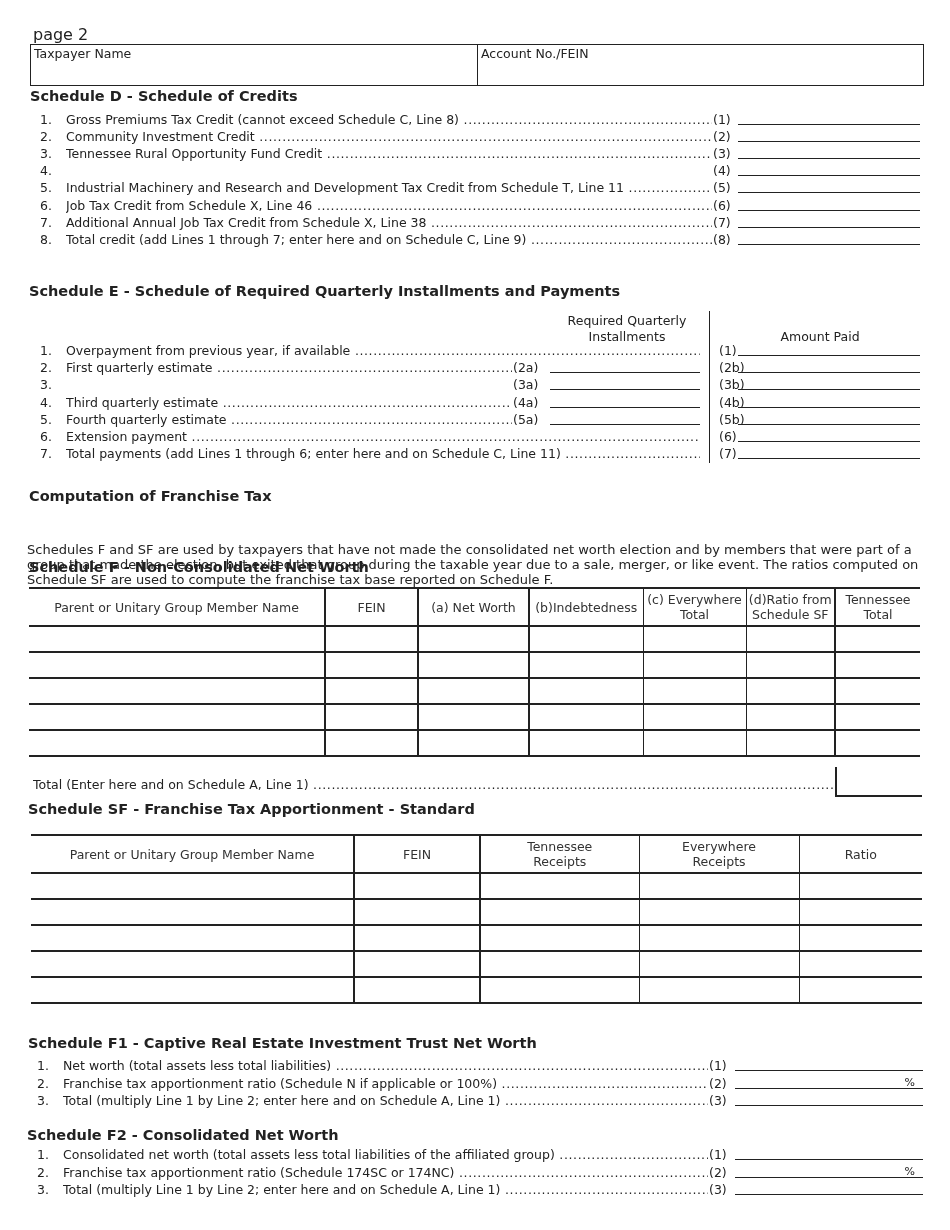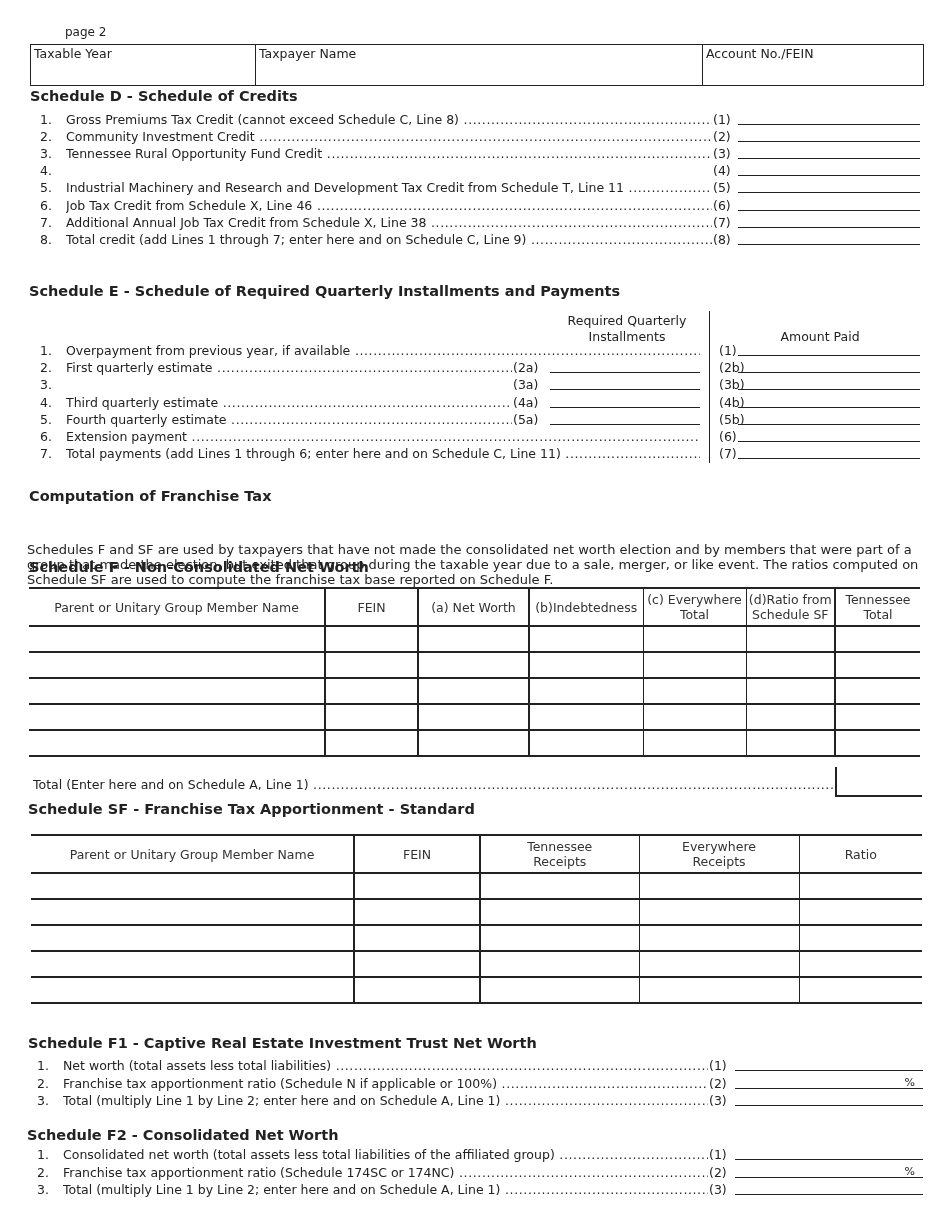--- a/index.html
+++ b/index.html
@@ -1,21 +1,21 @@
 <!DOCTYPE html>
 <html><head>
 <meta charset="utf-8">
 <style>
   html, body { margin: 0; padding: 0; background: #ffffff; }
   body {
     width: 950px; height: 1230px; position: relative; overflow: hidden;
     font-family: "DejaVu Sans", sans-serif; color: #222222; font-size: 12.5px;
   }
   .abs { position: absolute; }
-  .pagenum { left: 33px; top: 25px; font-size: 12px; margin-left: 32px; }
+  .pagenum { left: 33px; top: 25px; font-size: 16px; }
   .hdrbox {
     left: 30px; top: 44px; width: 892px; height: 40px;
     border: 1.5px solid #222; display: flex;
   }
   .hdrbox .cell { border-right: 1px solid #222; padding: 1px 3px; font-size: 12.5px; box-sizing: border-box; }
   .hdrbox .cell:last-child { border-right: none; }
   .h2 { font-weight: bold; font-size: 14.5px; color: #222; }
   .line {
     position: absolute; height: 17px; line-height: 17px; font-size: 12.5px; white-space: nowrap;
   }
@@ -41,23 +41,20 @@
   table.grid thead th { border-top: 2px solid #222; }
   table.grid td.thin { border-right: 1px solid #222; }
   table.grid th.thin { border-right: 1px solid #222; }
 </style>
 </head>
 <body>
 
 <div class="abs pagenum">page 2</div>
 
 <div class="abs hdrbox">
-  <div class="cell" style="width:225px">
-    <span>Taxable Year</span>
-  </div>
   <div class="cell" style="width:447px">
     <span>Taxpayer Name</span>
   </div>
   <div class="cell" style="flex:1">
     <span>Account No./FEIN</span>
   </div>
 </div>
 
 <div class="abs h2" style="left:30px; top:88px;">Schedule D - Schedule of Credits</div>
 <div id="sched-d">

